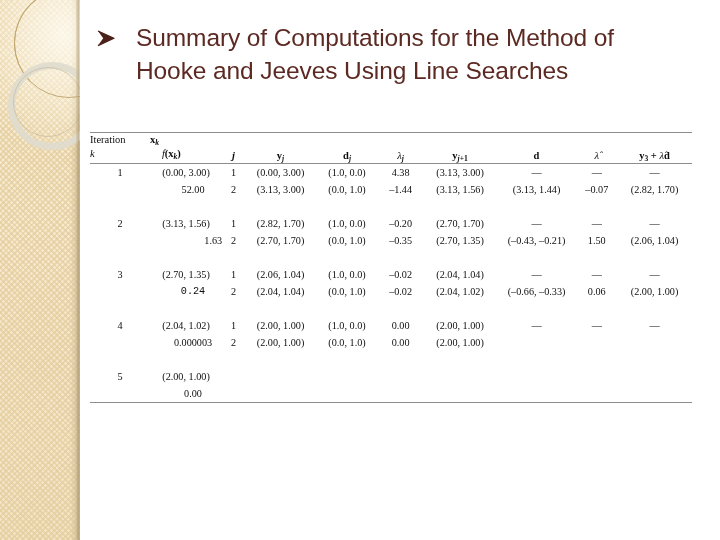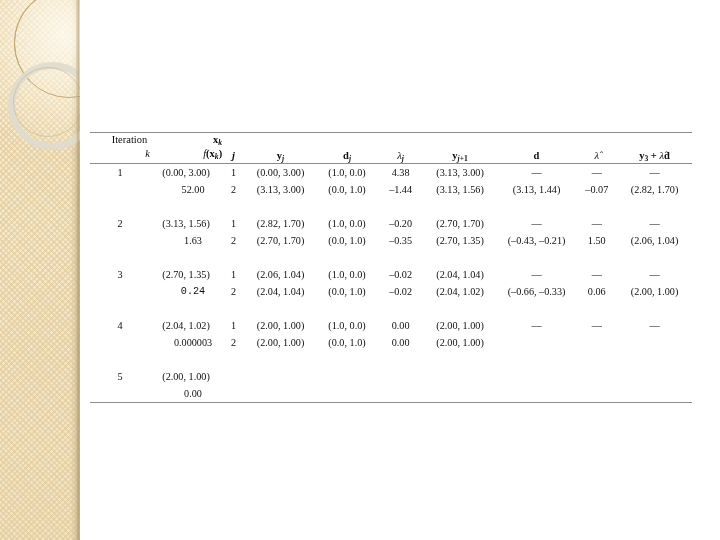--- a/index.html
+++ b/index.html
@@ -95,21 +95,21 @@
     white-space:nowrap;
   }
   table.calc td{
     font-size:10.2px;text-align:center;white-space:nowrap;
     padding:0;height:17px;line-height:17px;
   }
   .rule-top{border-top:1.1px solid #8d8d8d;}
   .rule-mid{border-bottom:1.1px solid #8d8d8d;}
   .rule-bot{border-top:1.1px solid #8d8d8d;}
   .hdr-row th{padding-top:7px;padding-bottom:7px;}
-  .hdr-stack{display:flex;flex-direction:column;align-items:flex-end;line-height:1.35;}
+  .hdr-stack{display:flex;flex-direction:column;align-items:flex-start;line-height:1.35;}
   .gap-row td{height:24px;}
   .c-iter{width:64px;}
   .c-xk{width:76px;}
   .c-j{width:26px;}
   .c-yj{width:76px;}
   .c-dj{width:66px;}
   .c-lj{width:50px;}
   .c-yj1{width:78px;}
   .c-d{width:84px;}
   .c-lh{width:44px;}
@@ -125,20 +125,32 @@
 
   <div id="sidebar">
     <div id="sheen"></div>
     <div id="ring-large"></div>
     <div id="ring-large-top"></div>
     <div id="ring-small"></div>
     <div id="ring-small-inner"></div>
   </div>
   <div id="band-edge"></div>
 
+  <div id="title-block">
+    <div id="bullet">
+      <svg width="20" height="17" viewBox="0 0 20 17" aria-hidden="true">
+        <path d="M2 1 L18 8.2 L2 15.6 L7.2 8.2 Z" fill="#4a2018"></path>
+        <path d="M2 1 L18 8.2 L2 15.6" fill="none" stroke="#4a2018" stroke-width="1.2" stroke-linejoin="round"></path>
+      </svg>
+    </div>
+    <div id="title-text">
+      <div>Summary of Computations for the Method of</div>
+      <div>Hooke and Jeeves Using Line Searches</div>
+    </div>
+  </div>
 
   <div id="table-wrap">
     <table class="calc">
       <colgroup>
         <col class="c-iter">
           <col class="c-xk">
           <col class="c-j">
           <col class="c-yj">
           <col class="c-dj">
         <col class="c-lj">
@@ -212,21 +224,21 @@
             <td>(2.82, 1.70)</td>
             <td>(1.0, 0.0)</td>
             <td>–0.20</td>
             <td>(2.70, 1.70)</td>
             <td>—</td>
             <td>—</td>
             <td>—</td>
           </tr>
           <tr>
             <td>&nbsp;</td>
-            <td style="padding-left: 14px;">1.63</td>
+            <td style="padding-left: 14px; text-align: right;">1.63</td>
             <td>2</td>
             <td>(2.70, 1.70)</td>
             <td>(0.0, 1.0)</td>
             <td>–0.35</td>
             <td>(2.70, 1.35)</td>
             <td>(–0.43, –0.21)</td>
             <td>1.50</td>
             <td>(2.06, 1.04)</td>
           </tr>
           <tr class="gap-row">

